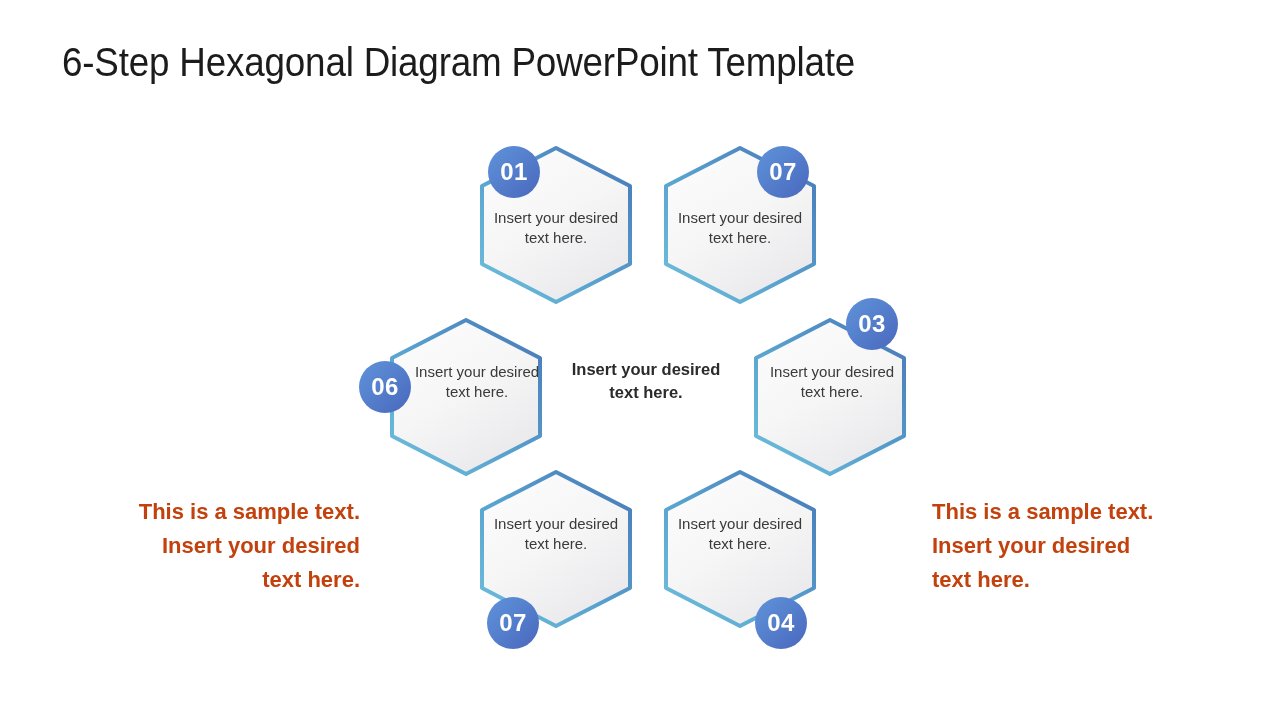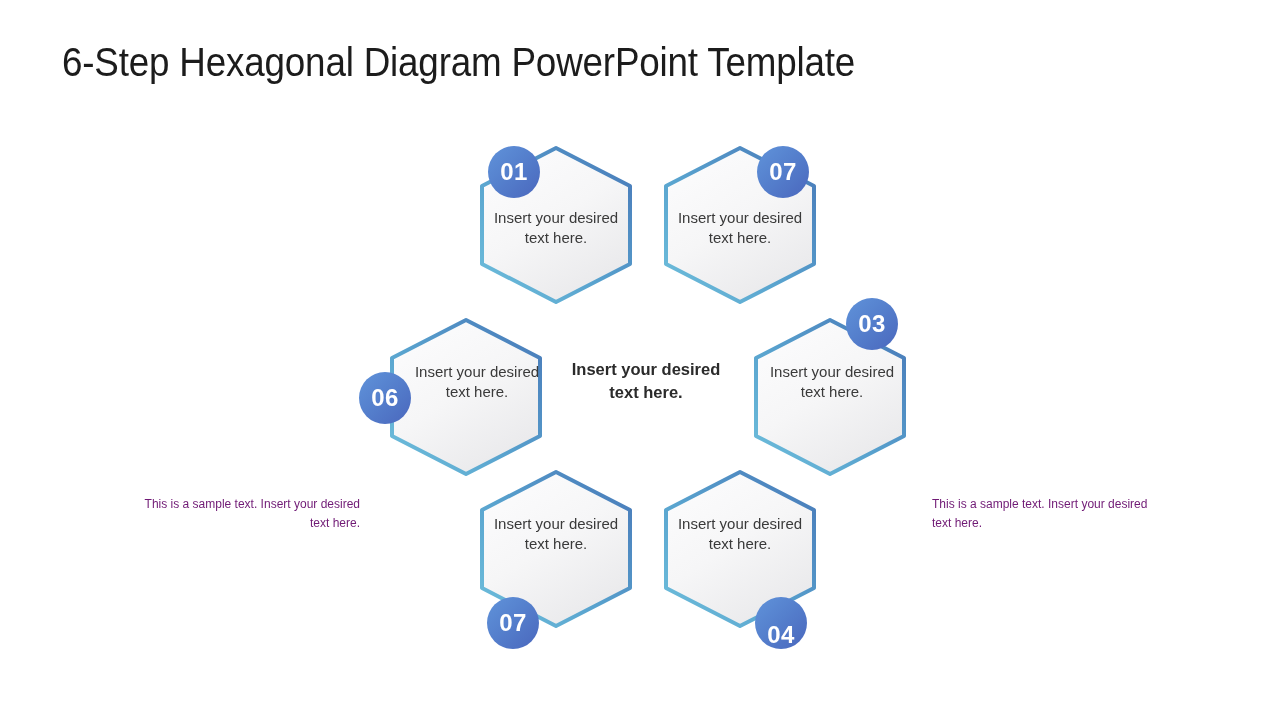--- a/index.html
+++ b/index.html
@@ -90,23 +90,24 @@
     align-items: center;
     justify-content: center;
     box-sizing: border-box;
     letter-spacing: 0.3px;
   }
 
   
   .side-caption {
     position: absolute;
     font-family: "Liberation Sans", sans-serif;
-    font-size: 12px;
+    font-size: 22px;
     line-height: 1.55;
-    color: #701a75;
+    color: #c2410c;
+    font-weight: bold;
   }
   #caption-left {
     left: 128px;
     top: 495px;
     width: 232px;
     text-align: right;
   }
   #caption-right {
     left: 932px;
     top: 495px;
@@ -162,26 +163,26 @@
 
   <div class="badge" style="left:488px; top:146px;">
     <span>01</span>
   </div>
   <div class="badge" style="left:757px; top:146px;">
     <span>07</span>
   </div>
   <div class="badge" style="left:846px; top:298px;">
     <span>03</span>
   </div>
-  <div class="badge" style="left:755px; top:597px;align-items:flex-end;">
+  <div class="badge" style="left:755px; top:597px;">
     <span>04</span>
   </div>
   <div class="badge" style="left:487px; top:597px;">
     <span>07</span>
   </div>
-  <div class="badge" style="left:359px; top:372px;">
+  <div class="badge" style="left:359px; top:361px;">
     <span>06</span>
   </div>
 
 </div>
 
 <div class="side-caption" id="caption-left">This is a sample text. Insert your desired text here.</div>
 <div class="side-caption" id="caption-right">This is a sample text. Insert your desired text here.</div>
 
 </body></html>

